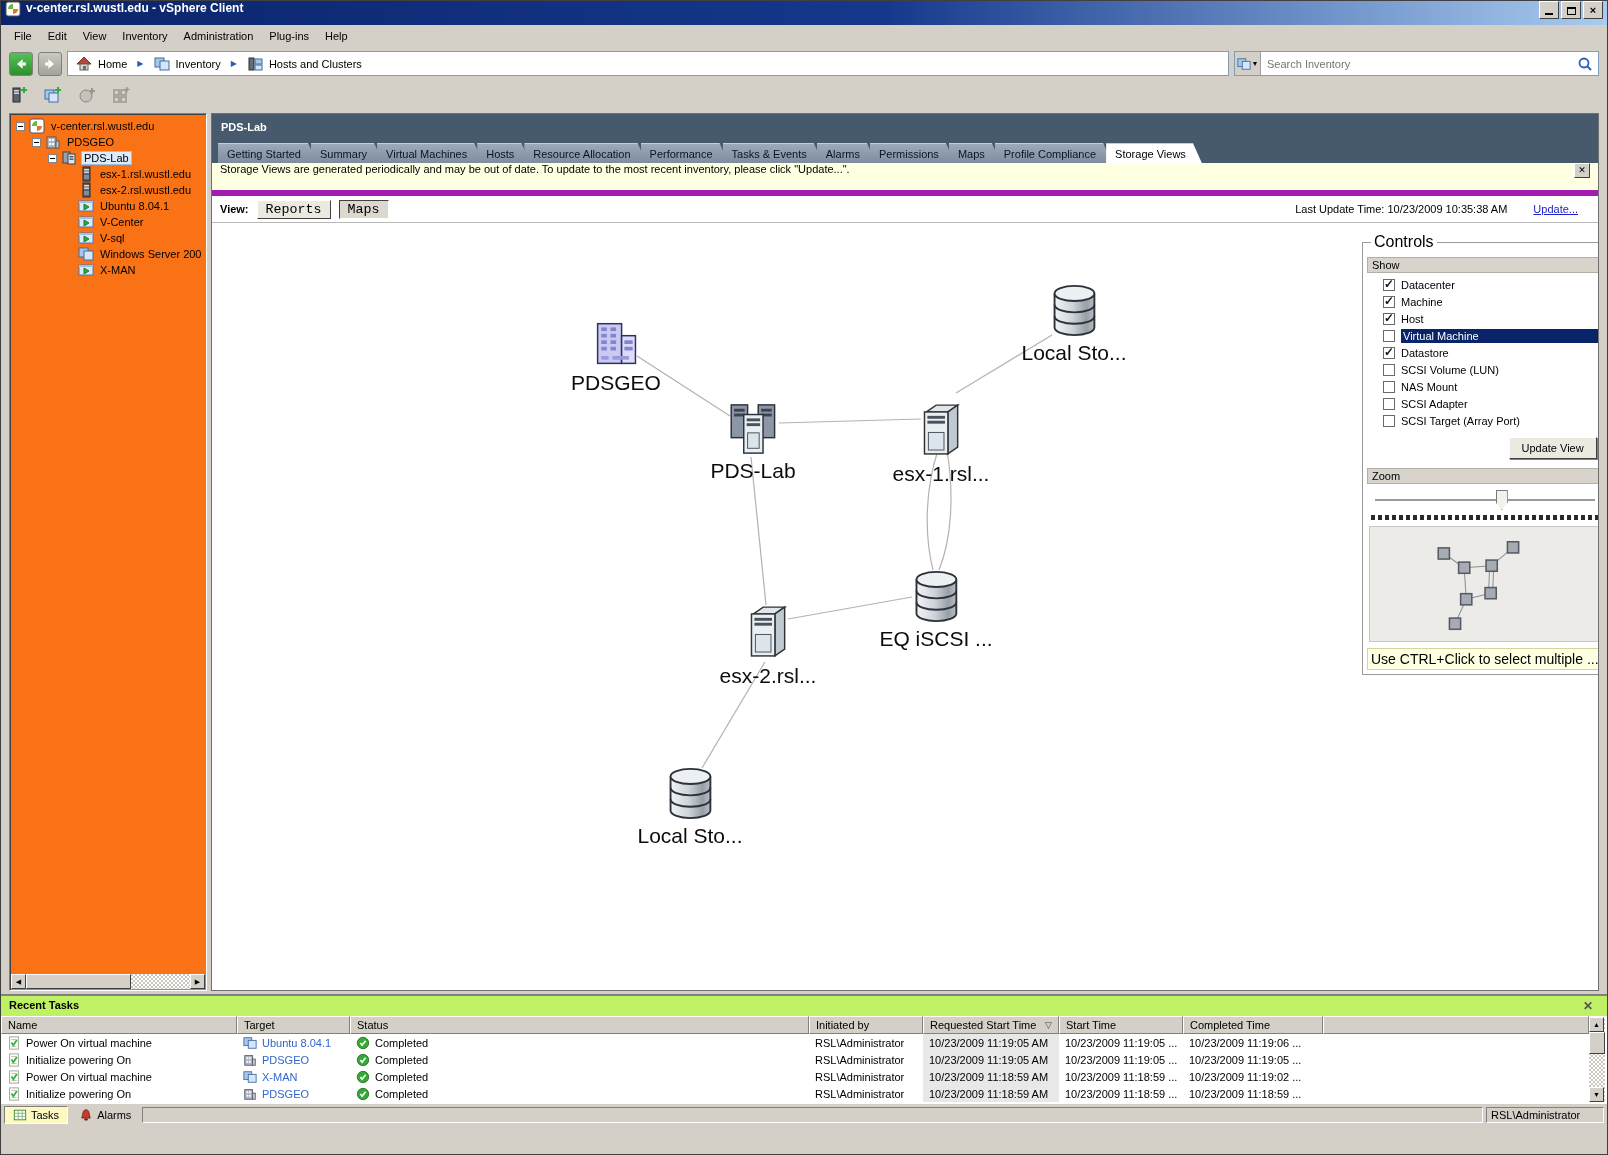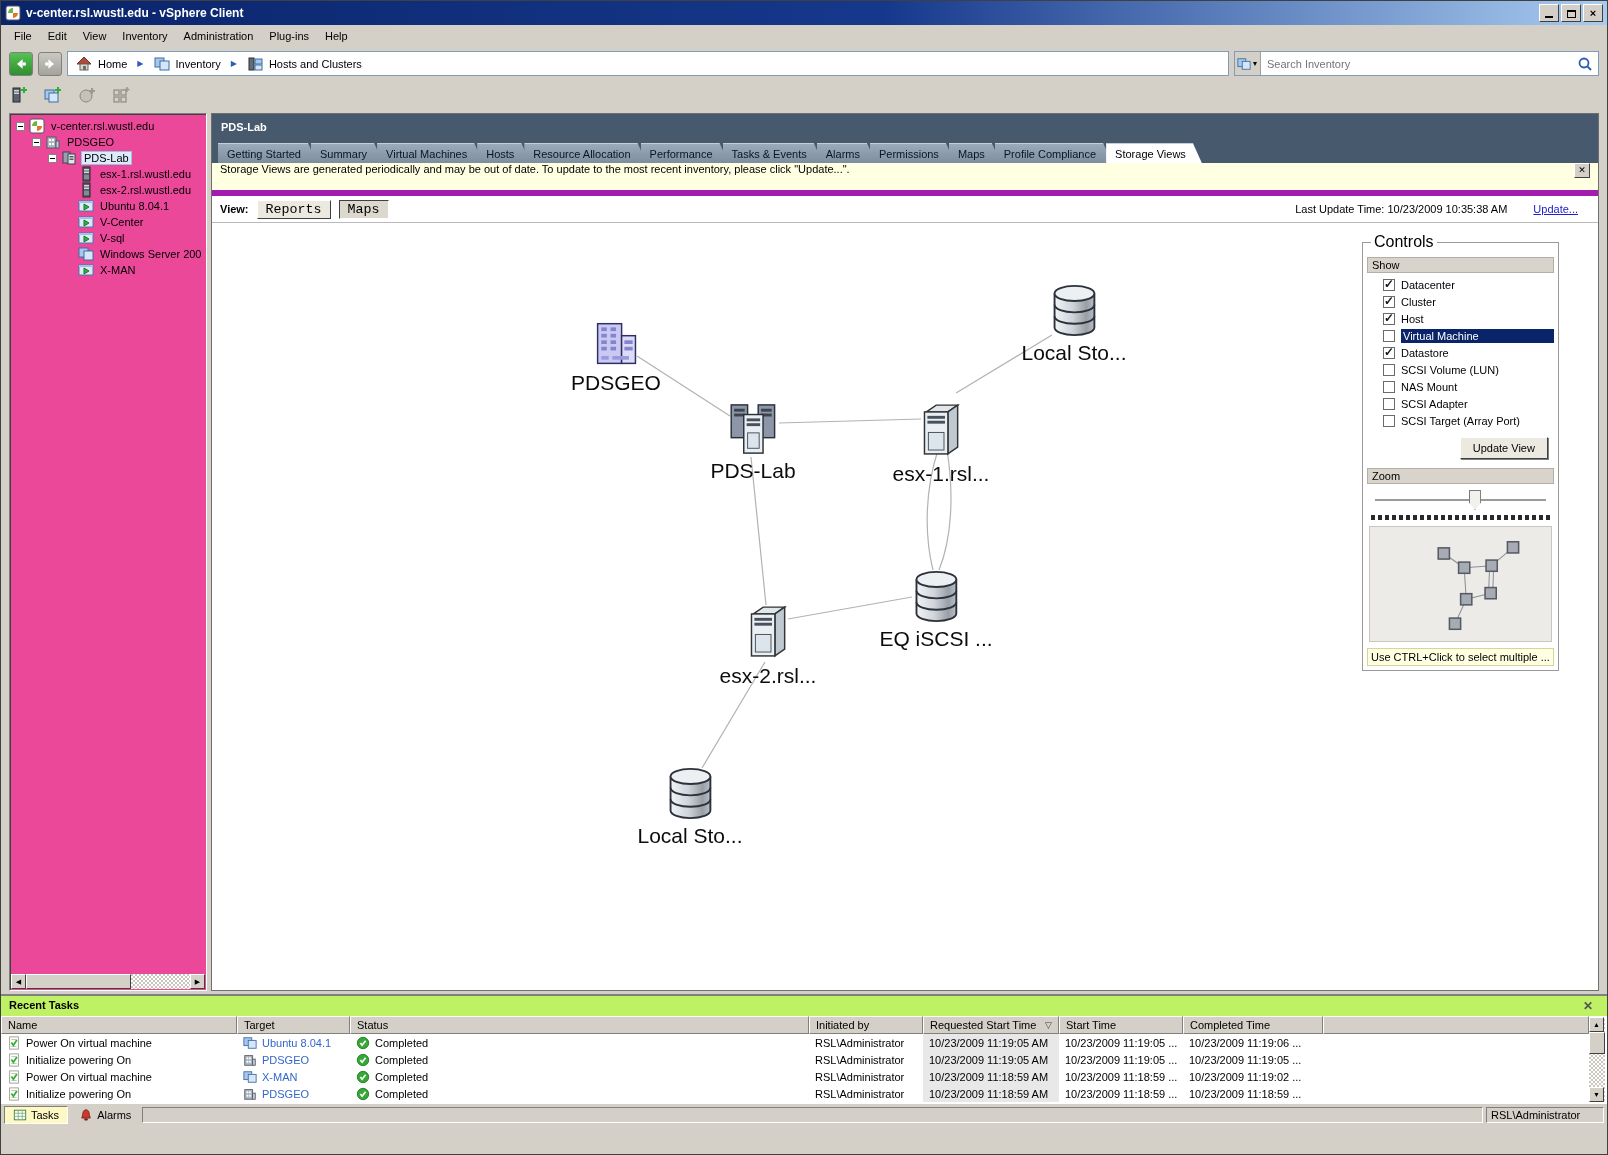--- a/index.html
+++ b/index.html
@@ -2,21 +2,21 @@
 <html><head>
 <meta charset="utf-8">
 <style>
   * { box-sizing: border-box; margin:0; padding:0; }
   html,body { width:1608px; height:1155px; }
   body { font-family:"Liberation Sans", sans-serif; font-size:11px; color:#000; cursor:default; }
   .app { position:relative; width:1608px; height:1155px; background:#d4d0c8; border:1px solid #404040; overflow:hidden; }
 
   
   .titlebar { height:24px; background:linear-gradient(90deg,#0a246a 0%,#16388c 55%,#a8cbf0 100%);
-    display:flex; align-items:center; padding:0 4px; color:#fff; }
+    display:flex; align-items:flex-start; padding:0 4px; color:#fff; }
   .titlebar .ttl { font-weight:bold; font-size:12px; margin-left:5px; flex:1; white-space:nowrap; }
   .winbtns { display:flex; gap:2px; }
   .wbtn { width:20px; height:18px; background:#d4d0c8; border:1px solid; border-color:#fff #404040 #404040 #fff; display:flex; align-items:flex-end; justify-content:center; font-weight:bold; font-size:11px; line-height:15px; color:#000; }
   .wbtn .bar { display:block; width:8px; border-bottom:2px solid #000; margin:0 auto 3px; }
   .wbtn .box { display:block; width:9px; height:8px; border:1px solid #000; border-top-width:2px; margin:0 auto 3px; }
   .wbtn.close { align-items:center; line-height:16px; }
 
   
   .menubar { height:22px; display:flex; align-items:center; padding-left:6px; gap:2px; background:#d4d0c8; }
   .menubar span { padding:3px 7px; }
@@ -34,21 +34,21 @@
   .searchgrp input { flex:1; border:none; outline:none; font:11px "Liberation Sans",sans-serif; color:#7a7a7a; padding:0 6px; }
   .ic16 { width:16px; height:16px; }
   .ic14 { width:14px; height:14px; }
   .ic20 { width:20px; height:20px; }
 
   
   .toolbar2 { height:30px; display:flex; align-items:center; padding-left:8px; gap:14px; }
 
   
   .workspace { position:relative; height:884px; }
-  .tree-panel { position:absolute; left:8px; top:3px; width:198px; height:878px; background:#ec4899;
+  .tree-panel { position:absolute; left:8px; top:3px; width:198px; height:878px; background:#f97316;
     border:1px solid; border-color:#808080 #fff #fff #808080; box-shadow:inset 1px 1px 0 #404040; padding:4px 0 15px 2px; }
   .trow { display:flex; align-items:center; height:16px; white-space:nowrap; }
   .exp { width:9px; height:9px; border:1px solid #848484; background:#fff; position:relative; margin-right:4px; flex:none; }
   .exp::after { content:""; position:absolute; left:1px; right:1px; top:3px; border-top:1px solid #000; }
   .trow svg { flex:none; margin-right:4px; }
   .tlabel { padding:0 2px; }
   .tlabel.sel { background:#dcebfa; border:1px solid #9ebfdf; }
   .hscroll { position:absolute; left:1px; right:1px; bottom:1px; height:15px; background:#d4d0c8; display:flex; }
   .sbtn { width:15px; height:15px; background:#d4d0c8; border:1px solid; border-color:#fff #404040 #404040 #fff; font-size:7px; text-align:center; line-height:13px; flex:none; }
   .hthumb { width:105px; background:#d4d0c8; border:1px solid; border-color:#fff #404040 #404040 #fff; }
@@ -87,21 +87,21 @@
   .cb.checked::after { content:"✓"; position:absolute; left:0px; top:-3px; font-size:12px; font-weight:bold; color:#161616; }
   .cbrow.hl .cblabel { background:#0a246a; color:#fff; flex:1; padding:1px 2px; }
   .btnrow { display:flex; justify-content:flex-end; padding:8px 6px 6px; }
   .btn3d { height:22px; min-width:88px; background:#ece9e0; border:1px solid; border-color:#fff #404040 #404040 #fff; box-shadow:1px 1px 0 #808080; font:11px "Liberation Sans",sans-serif; }
   .sliderrow { position:relative; height:26px; margin:2px 8px 0; }
   .sliderrow .track { position:absolute; left:0; right:0; top:12px; border-top:2px solid #9a9a9a; }
   .sliderrow .thumb { position:absolute; left:55%; top:3px; width:12px; height:20px; background:#f2f1ec; border:1px solid #7a7a7a;
       clip-path:polygon(0 0,100% 0,100% 62%,50% 100%,0 62%); }
   .ticks { height:5px; margin:2px 4px 6px; background:repeating-linear-gradient(90deg,#2a2a2a 0 4px,transparent 4px 7px); }
   .minimap { height:116px; margin:0 2px; background:#edebe7; border:1px solid #c9c6c0; }
-  .hint { margin-top:6px; background:#ffffe1; border:1px solid #d6d69a; padding:2px 3px; font-size:11px; white-space:nowrap; overflow:hidden; }
+  .hint { margin-top:6px; background:#ffffe1; border:1px solid #d6d69a; padding:2px 3px; font-size:14px; white-space:nowrap; overflow:hidden; }
 
   
   .tasks-panel { position:relative; height:110px; background:#fff; border-top:2px solid #808080; }
   .tp-title { height:20px; background:#bef264; font-weight:bold; padding:3px 7px 0 8px; position:relative; }
   .tp-close { position:absolute; right:14px; top:3px; color:#555; font-size:12px; }
   .ttable { display:grid; grid-template-columns:236px 113px 459px 114px 136px 124px 140px 1fr; margin-right:18px; }
   .th { background:#d4d0c8; border:1px solid; border-color:#fff #808080 #808080 #fff; padding:2px 6px; height:18px; display:flex; align-items:center; }
   .th .sort { margin-left:auto; font-size:9px; color:#444; }
   .td { padding:2px 6px; height:17px; display:flex; align-items:center; gap:5px; white-space:nowrap; overflow:hidden; background:#fff; }
   .td.shade { background:#e8e8e8; }
@@ -527,21 +527,21 @@
           <fieldset class="controls">
             <legend>Controls</legend>
             <div class="sec-h">Show</div>
 
             <div class="cbrow">
               <span class="cb checked"></span>
               <span class="cblabel">Datacenter</span>
             </div>
             <div class="cbrow">
               <span class="cb checked"></span>
-              <span class="cblabel">Cluster</span>
+              <span class="cblabel">Machine</span>
             </div>
             <div class="cbrow">
               <span class="cb checked"></span>
               <span class="cblabel">Host</span>
             </div>
             <div class="cbrow hl">
               <span class="cb"></span>
               <span class="cblabel">Virtual Machine</span>
             </div>
             <div class="cbrow">

